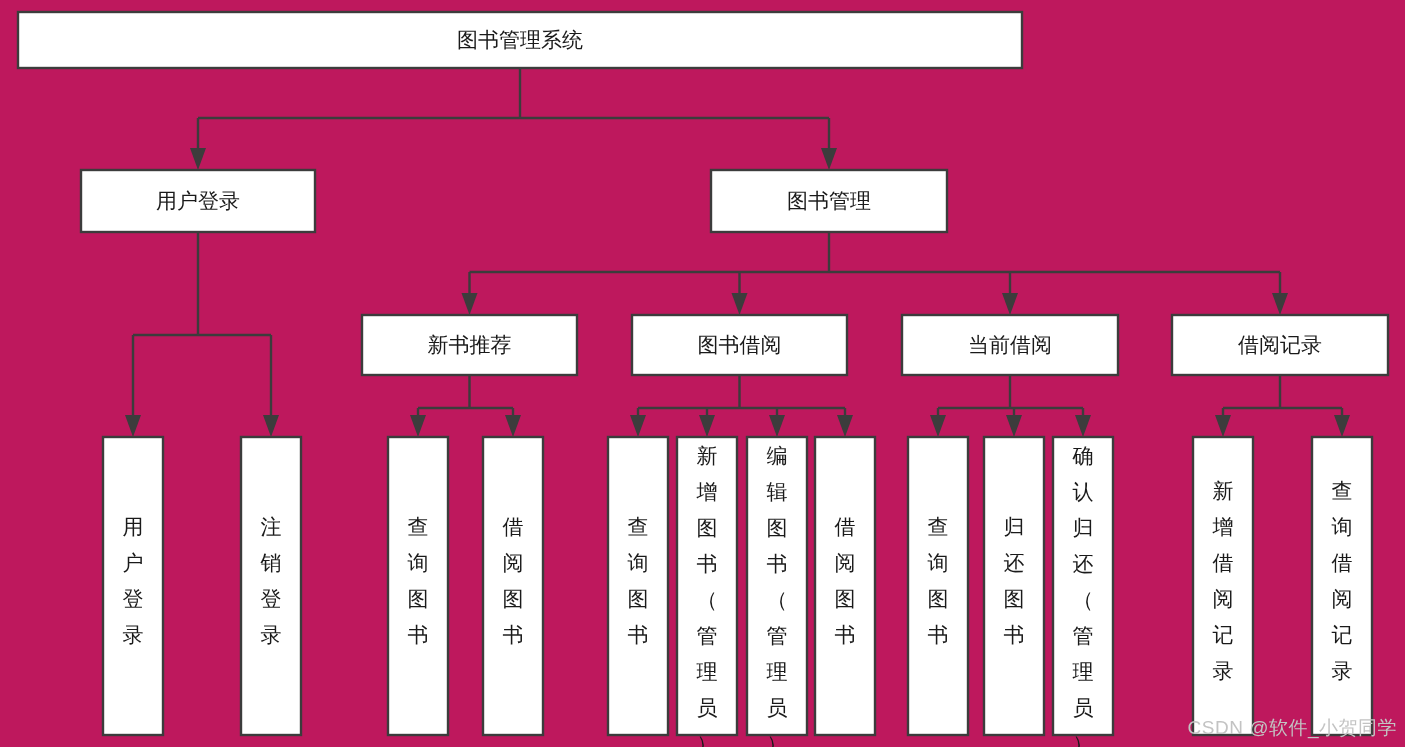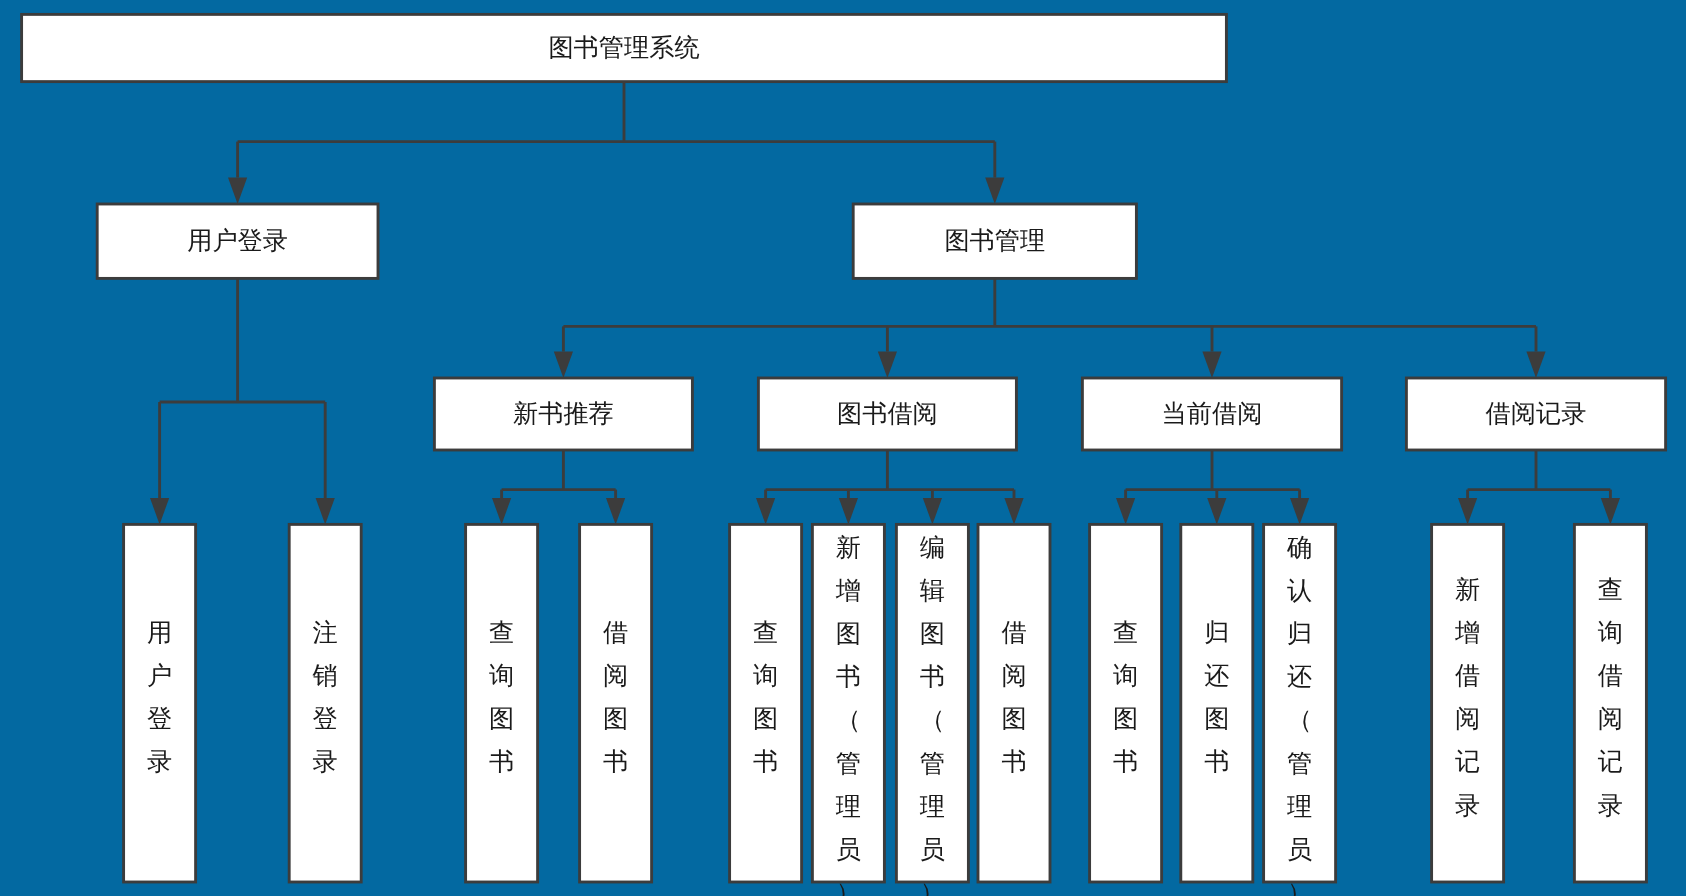--- a/index.html
+++ b/index.html
@@ -11,21 +11,21 @@
     width: 1405px;
     height: 747px;
     font-family: "Liberation Sans", "DejaVu Sans", sans-serif;
     overflow: hidden;
     position: relative;
   }
   #diagram-root {
     position: relative;
     width: 1405px;
     height: 747px;
-    background: #0369a1;
+    background: #be185d;
   }
   svg.diagram-svg {
     position: absolute;
     left: 0;
     top: 0;
     width: 1405px;
     height: 747px;
   }
   .node-box {
     fill: #ffffff;
@@ -204,13 +204,14 @@
           <rect x="1193" y="437" width="60" height="298" class="node-box"></rect>
           <text x="1223" y="498" class="node-label-vertical"><tspan x="1223" dy="0">新</tspan><tspan x="1223" dy="36">增</tspan><tspan x="1223" dy="36">借</tspan><tspan x="1223" dy="36">阅</tspan><tspan x="1223" dy="36">记</tspan><tspan x="1223" dy="36">录</tspan></text>
         </g>
         <g>
           <rect x="1312" y="437" width="60" height="298" class="node-box"></rect>
           <text x="1342" y="498" class="node-label-vertical"><tspan x="1342" dy="0">查</tspan><tspan x="1342" dy="36">询</tspan><tspan x="1342" dy="36">借</tspan><tspan x="1342" dy="36">阅</tspan><tspan x="1342" dy="36">记</tspan><tspan x="1342" dy="36">录</tspan></text>
         </g>
       </g>
   </svg>
 
+  <div class="watermark">CSDN @软件_小贺同学</div>
 </div>
 
 </body></html>

